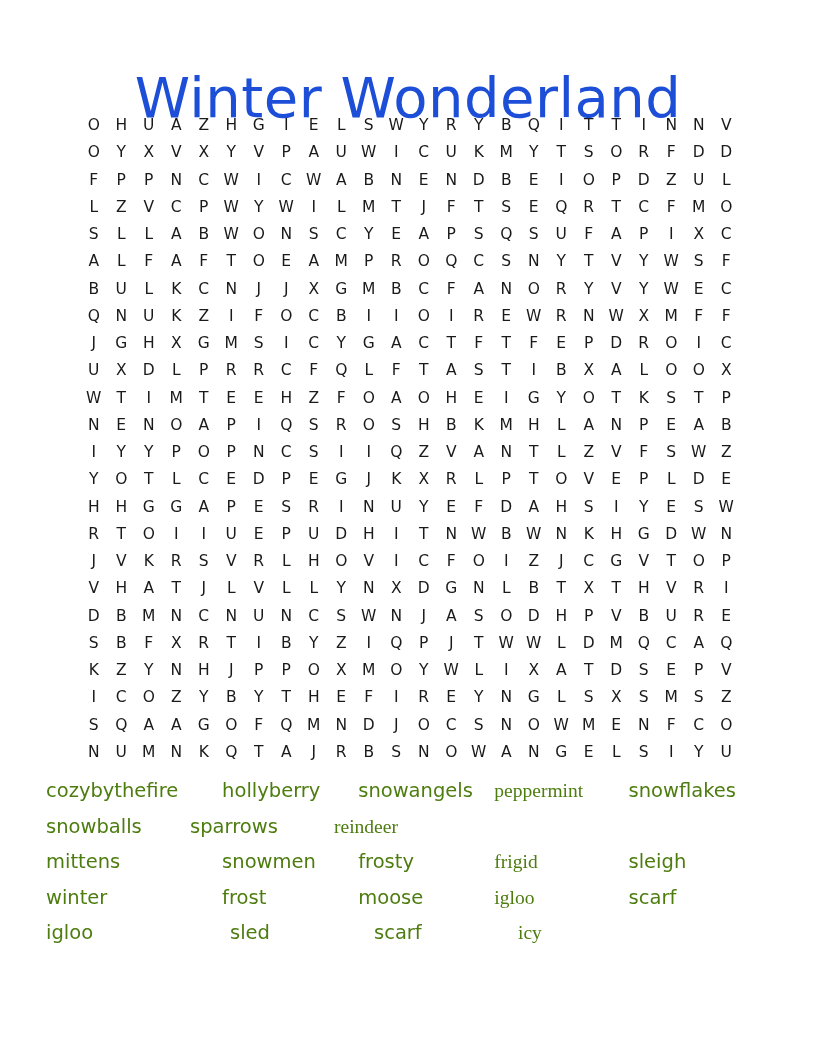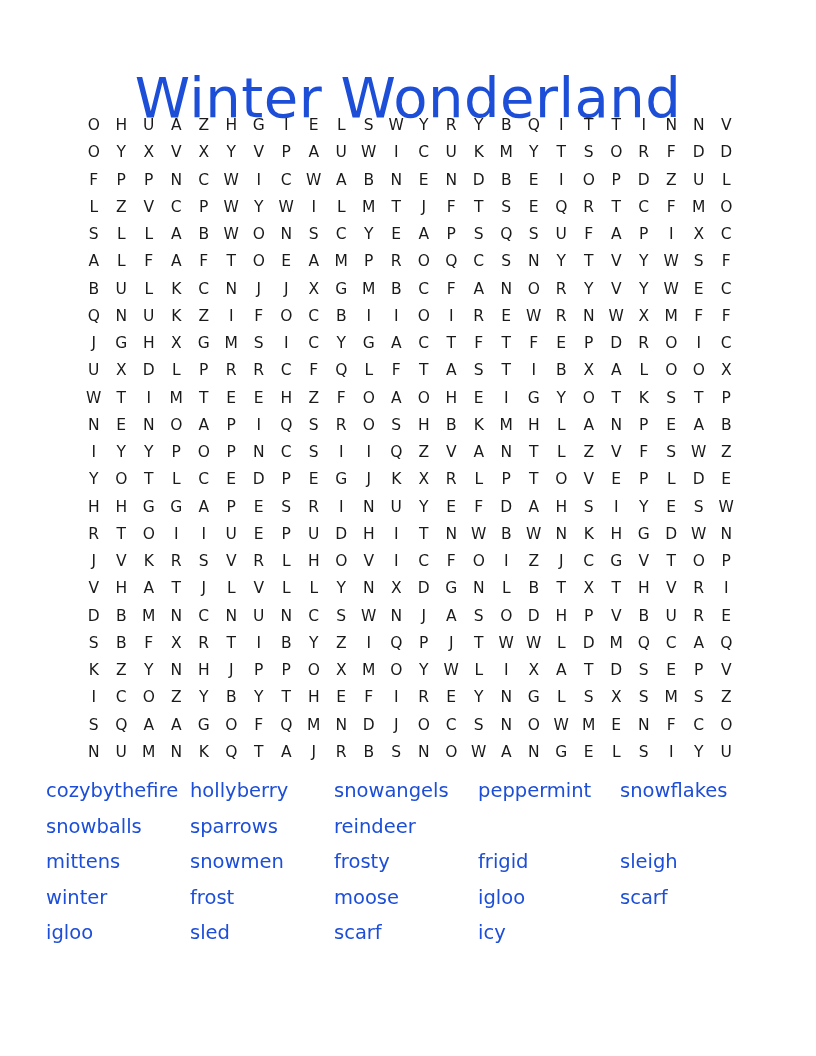--- a/index.html
+++ b/index.html
@@ -64,28 +64,28 @@
   }
   .word-row {
     display: flex;
     height: 35.5px;
     align-items: flex-start;
   }
   .word-cell {
     font-size: 19.5px;
     font-family: "DejaVu Sans", "Liberation Sans", sans-serif;
     font-weight: 400;
-    color: #1d4ed8;
+    color: #4d7c0f;
     line-height: 26px;
     white-space: nowrap;
   }
   .wc0 { width: 144px; }
-  .wc1 { width: 144px; }
+  .wc1 { width: 144px; margin-left: 40px; }
   .wc2 { width: 144px; }
-  .wc3 { width: 142px; }
+  .wc3 { width: 142px; font-family: Liberation Serif, serif; }
   .wc4 { width: 156px; }
 </style>
 </head>
 <body>
 
 <div class="page">
 
   <h1 id="puzzle-title">Winter Wonderland</h1>
 
   <table id="letter-grid">

